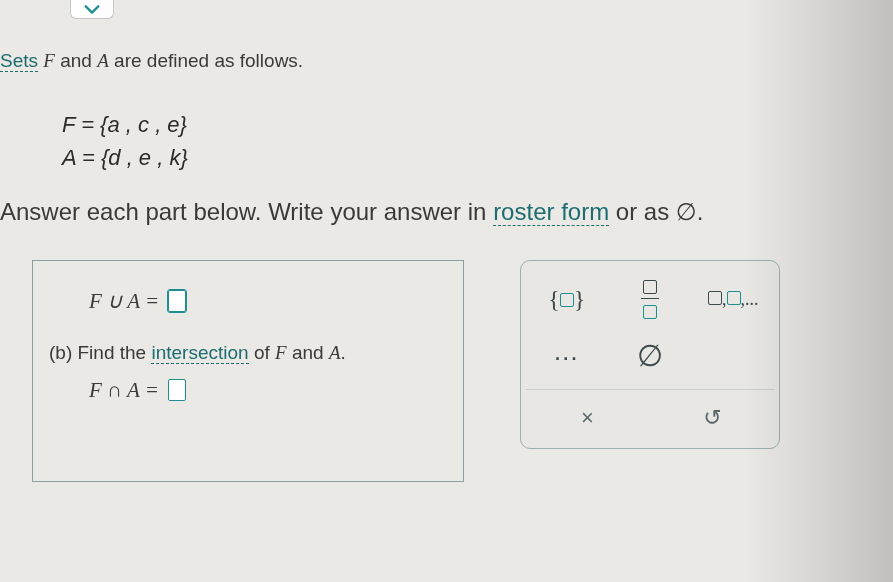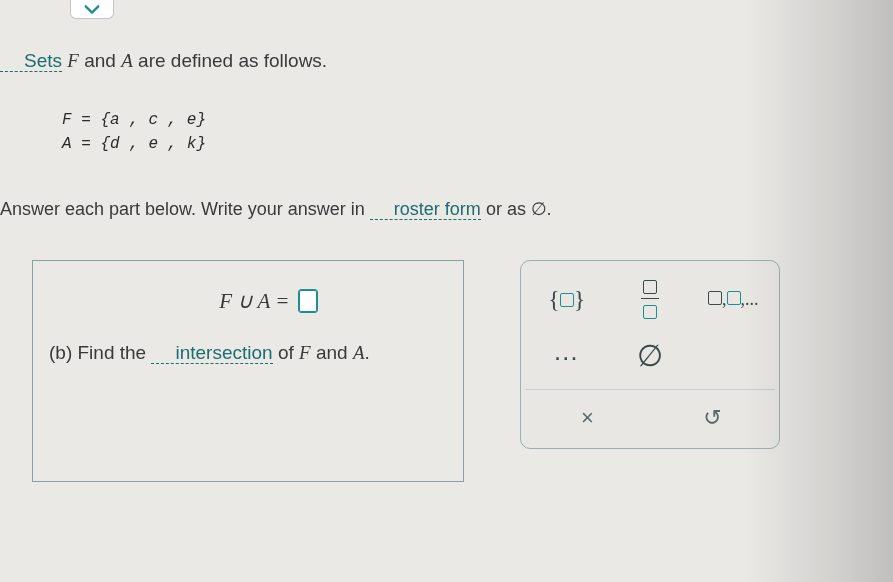--- a/index.html
+++ b/index.html
@@ -18,63 +18,62 @@
       top: 0;
       left: 70px;
       background: #fff;
       border: 1px solid #c5c5c5;
       border-top: none;
       border-radius: 0 0 6px 6px;
       padding: 2px 12px;
       cursor: pointer;
     }
     .dropdown-toggle svg { width: 18px; height: 14px; display: block; }
-    .link { color: #1d6d70; border-bottom: 1px dashed #1d6d70; padding-left: 24px; }
+    .link { color: #1d6d70; border-bottom: 1px dashed #1d6d70; }
     .intro-line {
       position: absolute;
       top: 50px;
       left: 0;
       padding-left: 0;
     }
     .intro-line .ital { font-family: Georgia, 'Times New Roman', serif; font-style: italic; }
     .defs {
       position: absolute;
       top: 108px;
       left: 62px;
-      font-family: Liberation Mono, monospace;
+      font-family: Liberation Sans, sans-serif;
       font-style: italic;
-      font-size: 16px;
+      font-size: 22px;
       line-height: 1.5;
       color: #2b2b2b;
     }
     .instr {
       position: absolute;
       top: 198px;
       left: 0;
-      font-size: 18px;
+      font-size: 24px;
     }
     .question-box {
       position: absolute;
       top: 260px;
       left: 32px;
       width: 432px;
       height: 222px;
       border: 1.5px solid #8aa0a2;
       background: transparent;
       padding: 14px 16px;
     }
     .part { margin-bottom: 18px; }
     .part-label { color: #3a3a3a; }
     .part-eq {
       margin-top: 14px;
       margin-left: 40px;
       font-family: Georgia, 'Times New Roman', serif;
       font-style: italic;
       font-size: 21px;
-      text-align: center;
     }
     .answer-box {
       display: inline-block;
       width: 18px;
       height: 22px;
       border: 1.5px solid #1d8e91;
       border-radius: 2px;
       vertical-align: -4px;
       background: #fff;
       margin-left: 4px;
@@ -167,20 +166,23 @@
 <div class="question-box">
   <div class="part">
     <div class="part-eq">
       <span>F  ∪  A  =  </span><span class="answer-box active"></span>
     </div>
   </div>
   <div class="part" style="margin-top:28px">
     <div class="part-label">
       <span>(b) Find the </span><span class="link">intersection</span><span> of </span><i style="font-family:Georgia,serif">F</i><span> and </span><i style="font-family:Georgia,serif">A</i><span>.</span>
     </div>
+    <div class="part-eq">
+      <span>F  ∩  A  =  </span><span class="answer-box"></span>
+    </div>
   </div>
 </div>
 
 <div class="tool-panel">
   <div class="tool-row">
     <div class="tool-cell">
       <span>{</span><span class="sq teal"></span><span>}</span>
     </div>
     <div class="tool-cell">
       <span class="frac">

